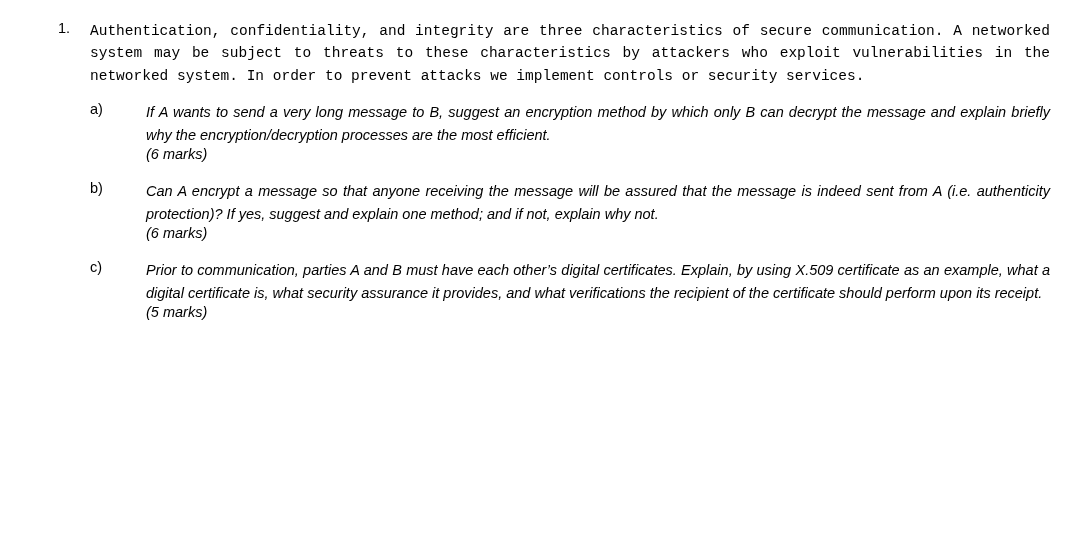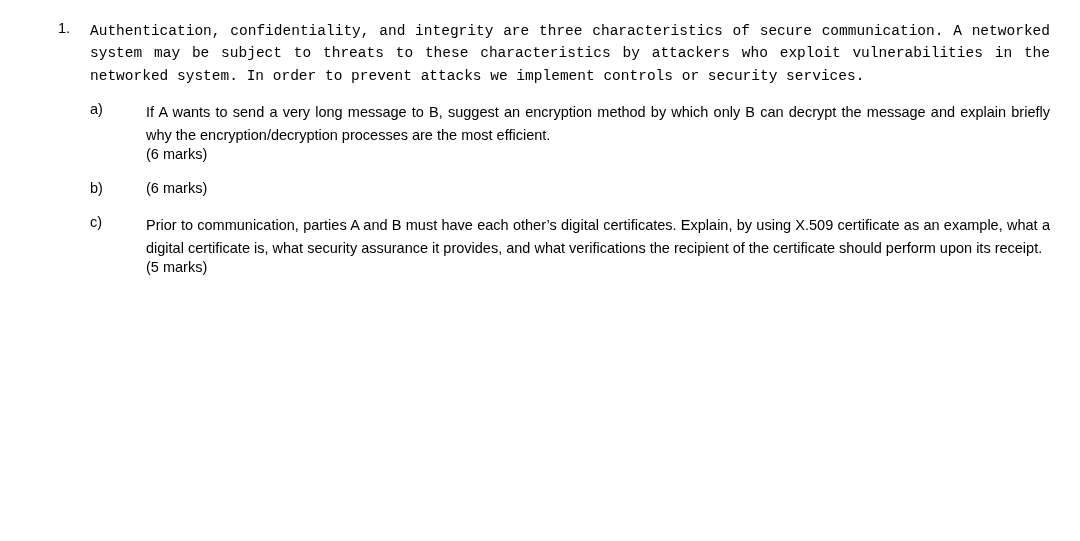--- a/index.html
+++ b/index.html
@@ -42,20 +42,21 @@
       margin-bottom: 14px;
     }
     .sub-label {
       min-width: 38px;
       text-align: left;
       flex-shrink: 0;
       padding-top: 0;
     }
     .sub-content {
       flex: 1;
+      font-style: italic;
     }
     .sub-text {
       text-align: justify;
       line-height: 1.55;
     }
     .marks {
       text-align: left;
       margin-bottom: 4px;
     }
     sub {
@@ -78,20 +79,21 @@
       <div class="sub-label">a)</div>
       <div class="sub-content">
         <div class="sub-text">If A wants to send a very long message to B, suggest an encryption method by which only B can decrypt the message and explain briefly why the encryption/decryption processes are the most efficient.</div>
         <div class="marks">(6 marks)</div>
       </div>
     </div>
 
     <div class="sub-question">
       <div class="sub-label">b)</div>
       <div class="sub-content">
+        <div class="sub-text">Can A encrypt a message so that anyone receiving the message will be assured that the message is indeed sent from A (i.e. authenticity protection)? If yes, suggest and explain one method; and if not, explain why not.</div>
         <div class="marks">(6 marks)</div>
       </div>
     </div>
 
     <div class="sub-question">
       <div class="sub-label">c)</div>
       <div class="sub-content">
         <div class="sub-text">Prior to communication, parties A and B must have each other’s digital certificates. Explain, by using X.509 certificate as an example, what a digital certificate is, what security assurance it provides, and what verifications the recipient of the certificate should perform upon its receipt.</div>
         <div class="marks">(5 marks)</div>
       </div>

